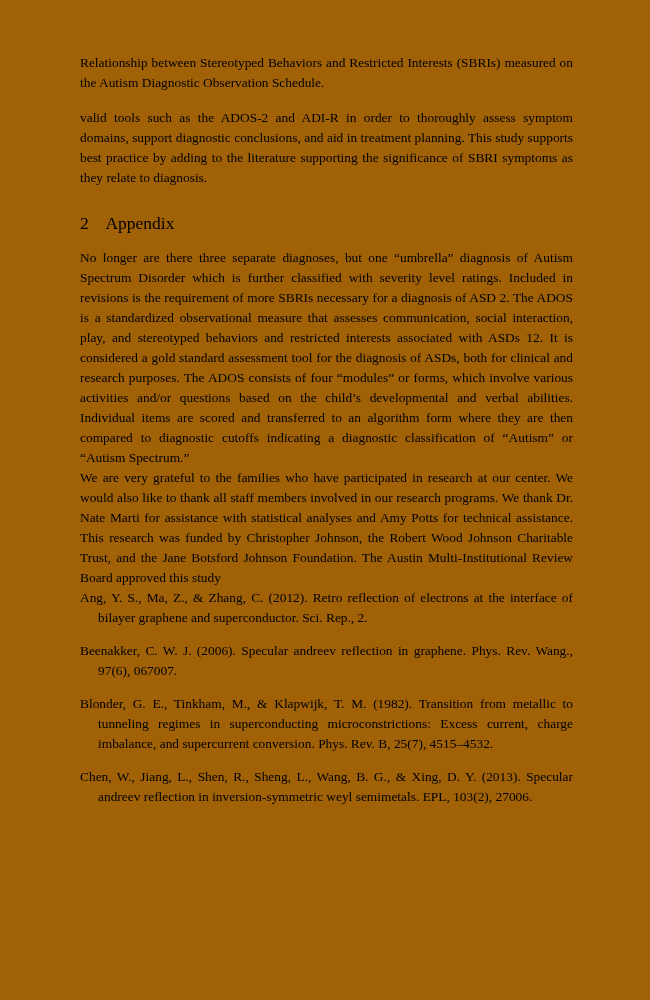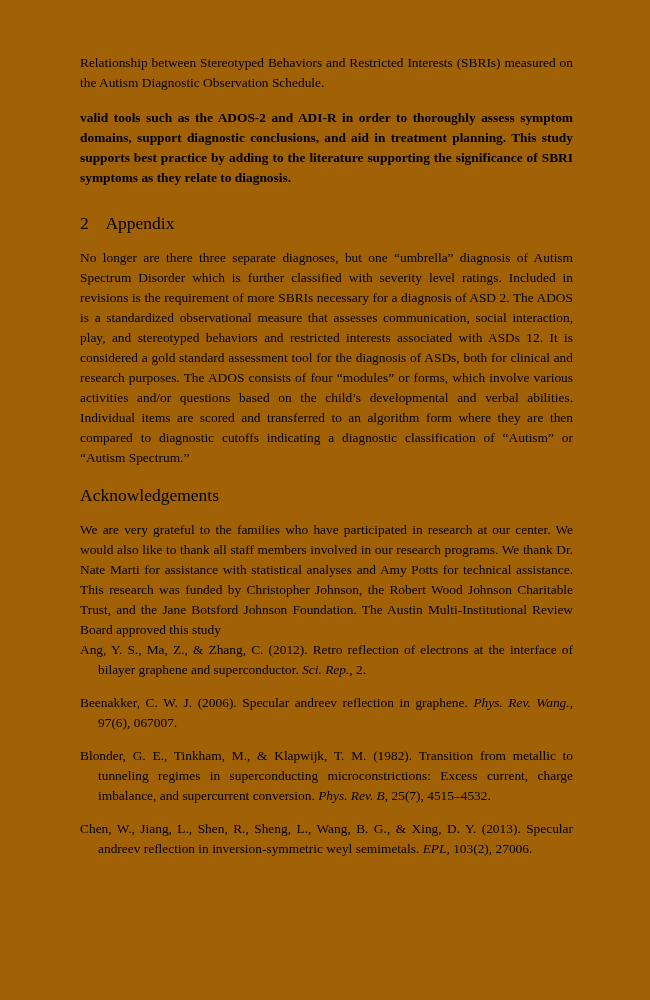--- a/index.html
+++ b/index.html
@@ -19,21 +19,20 @@
     line-height: 20px;
     color: #000000;
     overflow: hidden;
   }
   .body-par {
     margin: 0;
     text-align: justify;
   }
   .par-gap {
     margin-top: 15px;
-    font-weight: bold;
   }
   h2.section-heading {
     font-family: "Liberation Serif", "DejaVu Serif", serif;
     font-size: 17.5px;
     font-weight: normal;
     line-height: 22px;
     margin: 24px 0 14px 0;
     text-align: left;
   }
   h2.unnumbered {
@@ -45,37 +44,35 @@
   .ref-list {
     margin: 0;
   }
   .ref {
     margin: 0 0 13px 0;
     padding-left: 18px;
     text-indent: -18px;
     text-align: justify;
   }
   .ital {
-    font-style: italic;
   }
 </style>
 </head>
 <body>
 
 <div class="page">
 
   <p class="body-par">Relationship between Stereotyped Behaviors and Restricted Interests (SBRIs) measured on the Autism Diagnostic Observation Schedule.</p>
 
   <p class="body-par par-gap">valid tools such as the ADOS-2 and ADI-R in order to thoroughly assess symptom domains, support diagnostic conclusions, and aid in treatment planning. This study supports best practice by adding to the literature supporting the significance of SBRI symptoms as they relate to diagnosis.</p>
 
   <h2 class="section-heading"><span class="sec-num">2</span><span>Appendix</span></h2>
 
   <p class="body-par">No longer are there three separate diagnoses, but one “umbrella” diagnosis of Autism Spectrum Disorder which is further classified with severity level ratings. Included in revisions is the requirement of more SBRIs necessary for a diagnosis of ASD 2. The ADOS is a standardized observational measure that assesses communication, social interaction, play, and stereotyped behaviors and restricted interests associated with ASDs 12. It is considered a gold standard assessment tool for the diagnosis of ASDs, both for clinical and research purposes. The ADOS consists of four “modules” or forms, which involve various activities and/or questions based on the child’s developmental and verbal abilities. Individual items are scored and transferred to an algorithm form where they are then compared to diagnostic cutoffs indicating a diagnostic classification of “Autism” or “Autism Spectrum.”</p>
 
-  <h2 class="section-heading unnumbered">Acknowledgements</h2>
 
   <p class="body-par">We are very grateful to the families who have participated in research at our center. We would also like to thank all staff members involved in our research programs. We thank Dr. Nate Marti for assistance with statistical analyses and Amy Potts for technical assistance. This research was funded by Christopher Johnson, the Robert Wood Johnson Charitable Trust, and the Jane Botsford Johnson Foundation. The Austin Multi-Institutional Review Board approved this study</p>
 
 
   <div class="ref-list">
 
     <p class="ref"><span>Ang, Y. S., Ma, Z., &amp; Zhang, C. (2012). Retro reflection of electrons at the interface of bilayer graphene and superconductor. </span><span class="ital">Sci. Rep.,</span><span> 2.</span></p>
 
     <p class="ref"><span>Beenakker, C. W. J. (2006). Specular andreev reflection in graphene. </span><span class="ital">Phys. Rev. Wang.,</span><span> 97(6), 067007.</span></p>
 

